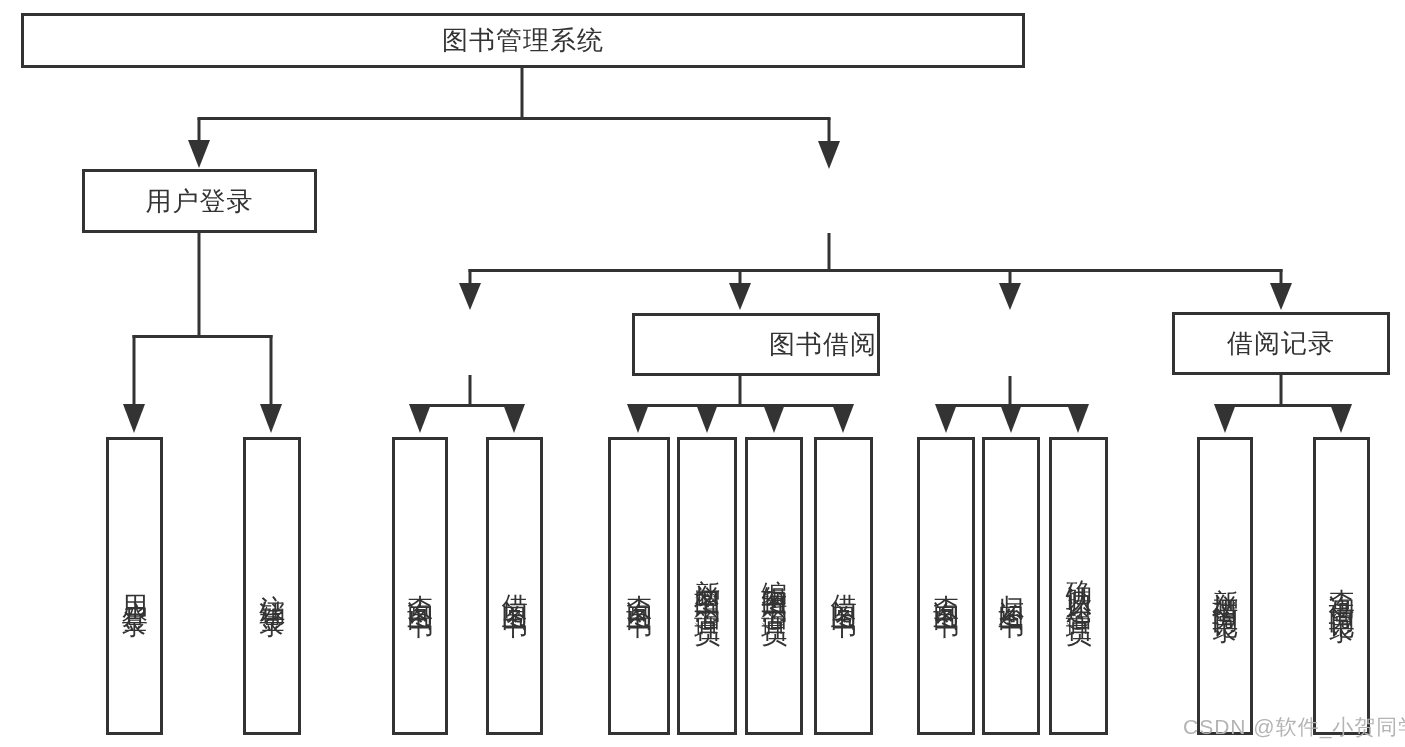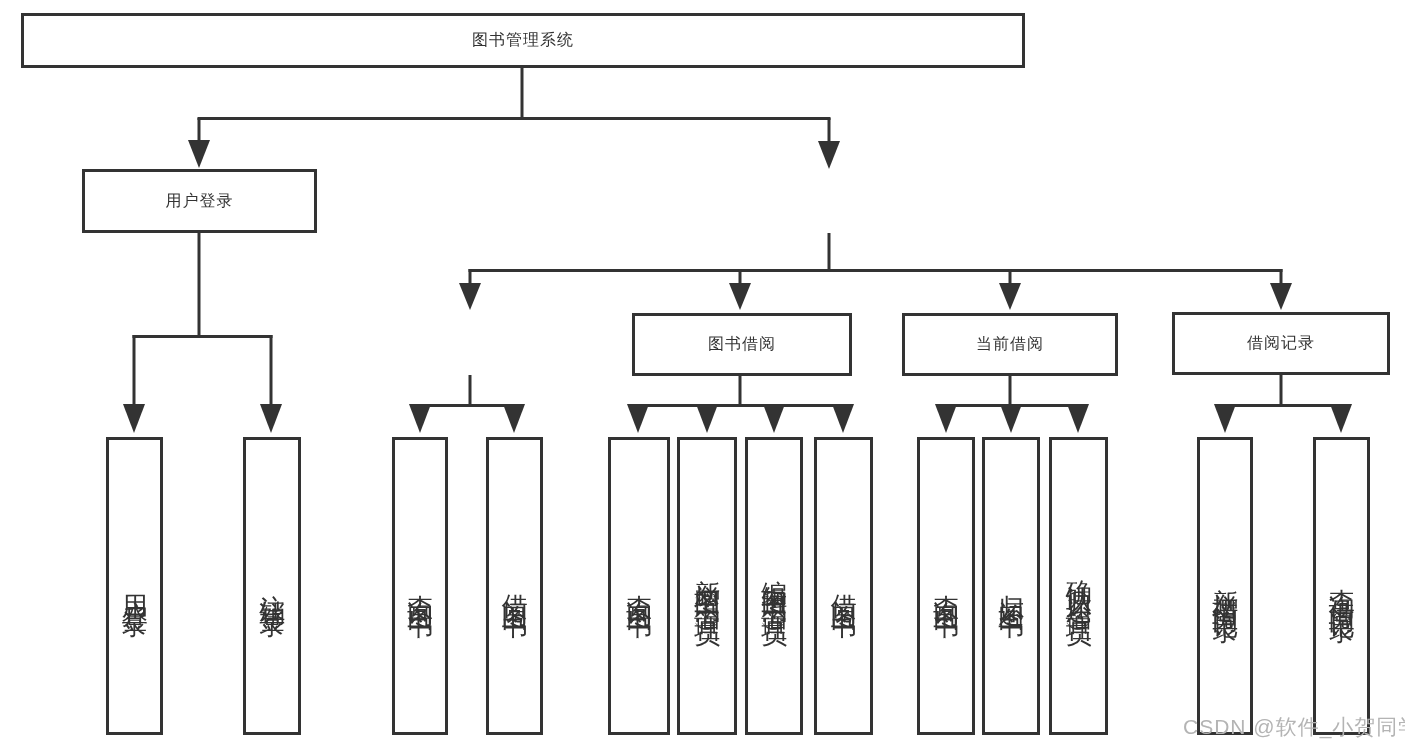--- a/index.html
+++ b/index.html
@@ -12,33 +12,33 @@
   }
   .edges{position:absolute;left:0;top:0;width:1405px;height:747px;}
   .edges line{stroke:#333333;stroke-width:3;}
   .edges polygon{fill:#333333;stroke:none;}
   .box{
     position:absolute;box-sizing:border-box;
     border:3px solid #333333;background:#ffffff;
     display:flex;align-items:center;justify-content:center;
     color:#333333;
   }
-  .hbox .lbl{font-size:16px;letter-spacing:1px;white-space:nowrap;}
+  .hbox .lbl{font-size:26px;letter-spacing:1px;white-space:nowrap;}
   .vbox{top:437px;height:298px;}
   .vbox .lbl{
     writing-mode:vertical-rl;
     text-orientation:mixed;
     font-size:26px;line-height:1.05;letter-spacing:6px;
     white-space:nowrap;
   }
   #n-root{left:21px;top:13px;width:1004px;height:55px;}
   #n-user-login{left:82px;top:169px;width:235px;height:64px;}
   #n-book-mgmt{left:712px;top:170px;width:233px;height:63px;}
   #n-new-book{left:363px;top:312px;width:214px;height:63px;}
-  #n-book-borrow{left:632px;top:313px;width:220px;height:63px;}
+  #n-book-borrow{left:632px;top:313px;width:248px;height:63px;justify-content:flex-end;}
   #n-current-borrow{left:902px;top:313px;width:216px;height:63px;}
   #n-borrow-record{left:1172px;top:312px;width:218px;height:63px;}
   #n-leaf-user-login{left:106px;width:57px;}
   #n-leaf-logout{left:243px;width:58px;}
   #n-leaf-query-book-1{left:392px;width:56px;}
   #n-leaf-borrow-book-1{left:486px;width:57px;}
   #n-leaf-query-book-2{left:608px;width:62px;}
   #n-leaf-add-book{left:677px;width:60px;}
   #n-leaf-edit-book{left:745px;width:58px;}
   #n-leaf-borrow-book-2{left:814px;width:59px;}
@@ -120,23 +120,20 @@
     <span class="lbl">图书管理系统</span>
   </div>
 
   <div id="n-user-login" class="box hbox">
     <span class="lbl">用户登录</span>
   </div>
 
   <div id="n-book-borrow" class="box hbox">
     <span class="lbl">图书借阅</span>
   </div>
-  <div id="n-current-borrow" class="box hbox">
-    <span class="lbl">当前借阅</span>
-  </div>
   <div id="n-borrow-record" class="box hbox">
     <span class="lbl">借阅记录</span>
   </div>
 
   <div id="n-leaf-user-login" class="box vbox">
     <span class="lbl">用户登录</span>
   </div>
   <div id="n-leaf-logout" class="box vbox">
     <span class="lbl">注销登录</span>
   </div>

